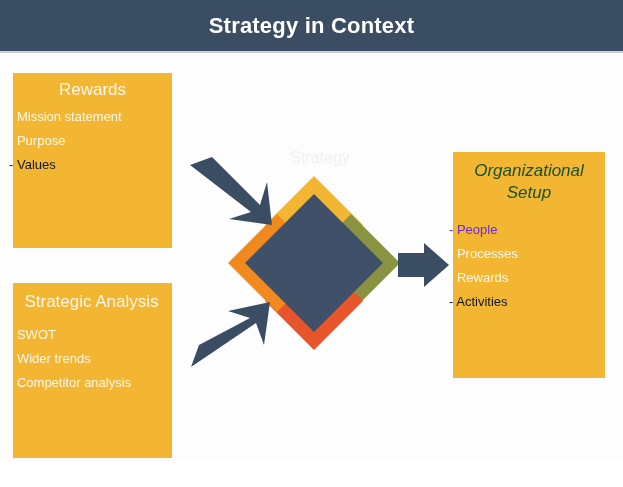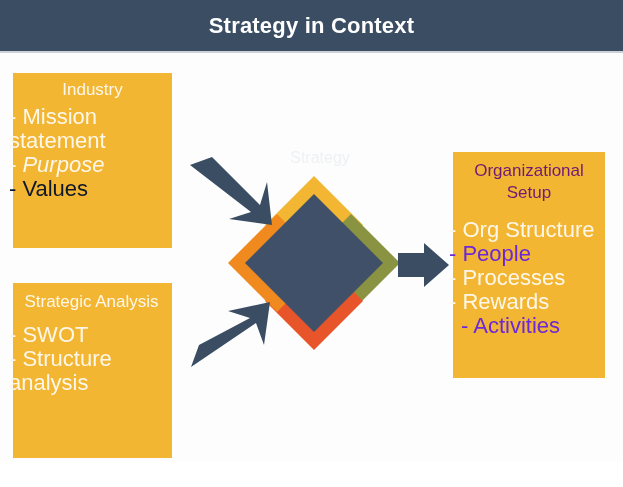--- a/index.html
+++ b/index.html
@@ -60,21 +60,21 @@
     white-space: nowrap;
     margin: 0;
   }
   .panel-list {
     list-style: none;
     margin: 0;
     padding: 0;
   }
   .panel-list li {
     color: #fdf7ea;
-    font-size: 22px;
+    font-size: 13px;
     line-height: 24px;
     white-space: nowrap;
   }
 
   #panel-mission {
     left: 13px;
     top: 73px;
     width: 159px;
     height: 175px;
     padding-top: 6px;
@@ -167,44 +167,44 @@
 </head>
 <body>
 
 <div id="canvas" style="background: rgb(253, 253, 253);">
 
   <div class="header-bar" style="background: rgb(58, 77, 99);">
     <div class="header-title" style="color: rgb(255, 255, 255);">Strategy in Context</div>
   </div>
 
   <div class="panel" id="panel-mission" style="background: rgb(242, 182, 50);">
-    <div class="panel-title" style="color: rgb(253, 247, 234);">Industry</div>
+    <div class="panel-title" style="color: rgb(253, 247, 234);">Rewards</div>
     <ul class="panel-list">
       <li class="wrap-item" style="color: rgb(253, 247, 234);">- Mission statement</li>
-      <li style="color: rgb(253, 247, 234); font-style: italic;">- Purpose</li>
+      <li style="color: rgb(253, 247, 234);">- Purpose</li>
       <li style="color: #0f172a;">- Values</li>
     </ul>
   </div>
 
   <div class="panel" id="panel-analysis" style="background: rgb(242, 182, 50);">
     <div class="panel-title" style="color: rgb(253, 247, 234);">Strategic Analysis</div>
     <ul class="panel-list">
       <li style="color: rgb(253, 247, 234);">- SWOT</li>
-      <li class="wrap-item" style="color: rgb(253, 247, 234);">- Structure analysis</li>
+      <li style="color: rgb(253, 247, 234);">- Wider trends</li>
+      <li class="wrap-item" style="color: rgb(253, 247, 234);">- Competitor analysis</li>
     </ul>
   </div>
 
   <div class="panel" id="panel-org" style="background: rgb(242, 182, 50);">
-    <div class="panel-title" style="color: #701a75;">Organizational Setup</div>
+    <div class="panel-title" style="color: #14532d; font-style: italic;">Organizational Setup</div>
     <ul class="panel-list">
-      <li style="color: rgb(253, 247, 234);">- Org Structure</li>
       <li style="color: #6d28d9;">- People</li>
       <li style="color: rgb(253, 247, 234);">- Processes</li>
       <li style="color: rgb(253, 247, 234);">- Rewards</li>
-      <li style="color: #6d28d9; margin-left: 12px;">- Activities</li>
+      <li style="color: #0f172a;">- Activities</li>
     </ul>
   </div>
 
   <div id="diamond-group">
     <svg width="190" height="210" viewBox="0 0 190 210">
 
       <polygon id="seg-top" points="92,26 141,75 92,124 43,75" fill="#f2b632"></polygon>
 
       <polygon id="seg-right" points="178,113 129,162 80,113 129,64" fill="#8a9341"></polygon>
 

